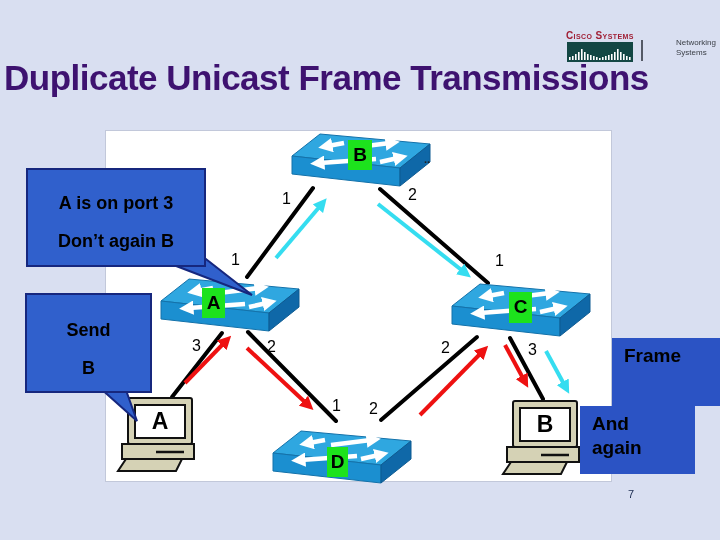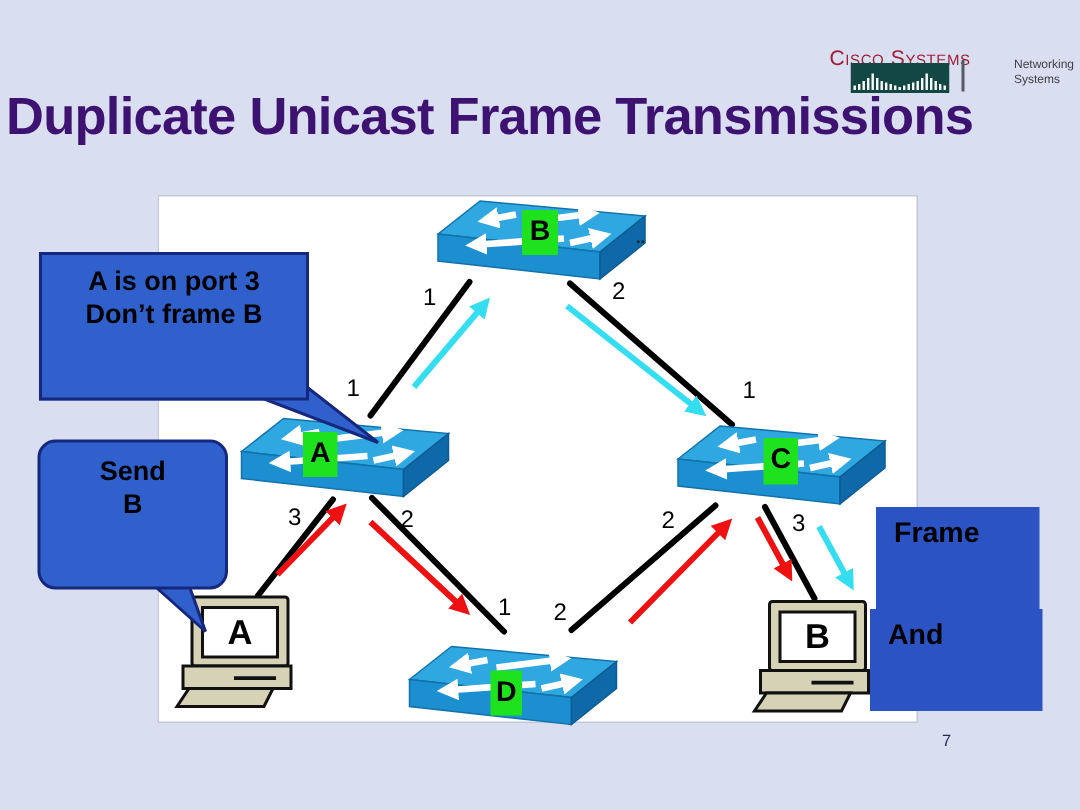--- a/index.html
+++ b/index.html
@@ -1,47 +1,47 @@
 <!DOCTYPE html>
 <html><head>
 <meta charset="utf-8">
 <style>
   html,body{margin:0;padding:0;}
   .slide{position:relative;width:720px;height:540px;background:#d9dff1;overflow:hidden;
          font-family:"Liberation Sans",sans-serif;}
   .title{position:absolute;left:4px;top:58px;width:712px;font-size:35px;font-weight:bold;
          color:#3e1270;letter-spacing:-0.5px;white-space:nowrap;}
   
-  .logo-brand{position:absolute;left:553px;top:30px;font-size:14px;font-weight:normal;
+  .logo-brand{position:absolute;left:566px;top:30px;font-size:10px;font-weight:bold;
               font-variant:small-caps;color:#a01f35;letter-spacing:.4px;}
   .logo-bridge{position:absolute;left:567px;top:42px;}
   .logo-divider{position:absolute;left:641px;top:40px;width:2px;height:21px;background:#555a66;}
   .logo-tagline{position:absolute;left:676px;top:38px;font-size:8px;color:#3c4048;line-height:10px;}
   
   .canvas{position:absolute;left:105px;top:130px;width:505px;height:350px;background:#fff;
           border:1px solid #c2c8da;}
   .diagram{position:absolute;left:0;top:0;pointer-events:none;}
   
   .glabel{position:absolute;background:#1de21d;color:#000;font-weight:bold;font-size:19px;
           text-align:center;line-height:30px;}
   
   .hletter{position:absolute;width:50px;height:33px;text-align:center;line-height:33px;
            font-size:23px;font-weight:bold;color:#000;}
   
   .pnum{position:absolute;font-size:16px;color:#000;line-height:18px;}
   
   .callout{position:absolute;background:#3060cc;border:2px solid #16277e;color:#000;
            font-weight:bold;text-align:center;}
-  .callout .ln{font-size:18px;line-height:22px;}
+  .callout .ln{font-size:18px;line-height:22px;margin-top:16px;}
   .flood{left:26px;top:168px;width:176px;height:89px;padding-top:6px;}
-  .send{left:25px;top:293px;width:123px;height:88px;padding-top:8px;border-radius:12px;}
+  .send{left:25px;top:293px;width:123px;height:88px;padding-top:8px;}
   
   .panel{position:absolute;background:#2b53c4;color:#000;font-weight:bold;}
   .panel .ln{font-size:19px;line-height:24px;padding-left:12px;}
-  .parrive{left:584px;top:338px;width:109px;height:62px;padding-top:6px;}
+  .parrive{left:612px;top:338px;width:109px;height:62px;padding-top:6px;}
   .pagain{left:580px;top:406px;width:115px;height:62px;padding-top:6px;}
   .pageno{position:absolute;left:628px;top:488px;font-size:11px;color:#1b2b50;}
   .dots{position:absolute;left:424px;top:153px;font-size:11px;color:#222;font-weight:bold;}
 </style>
 </head>
 <body>
 
 <div class="slide">
 
   <div class="title">Duplicate Unicast Frame Transmissions</div>
@@ -164,28 +164,29 @@
   <span class="pnum" style="left:267px;top:338px;">2</span>
   <span class="pnum" style="left:332px;top:397px;">1</span>
   <span class="pnum" style="left:369px;top:400px;">2</span>
   <span class="pnum" style="left:441px;top:339px;">2</span>
   <span class="pnum" style="left:528px;top:341px;">3</span>
 
   <span class="dots">..</span>
 
   <div class="callout flood">
     <div class="ln">A is on port 3</div>
-    <div class="ln">Don’t frame B</div>
+    <div class="ln">Don’t again B</div>
   </div>
   <div class="callout send">
     <div class="ln">Send</div>
     <div class="ln">B</div>
   </div>
 
   <div class="panel parrive">
     <div class="ln">Frame</div>
   </div>
   <div class="panel pagain">
     <div class="ln">And</div>
+    <div class="ln">again</div>
   </div>
 
   <span class="pageno">7</span>
 </div>
 
 </body></html>

